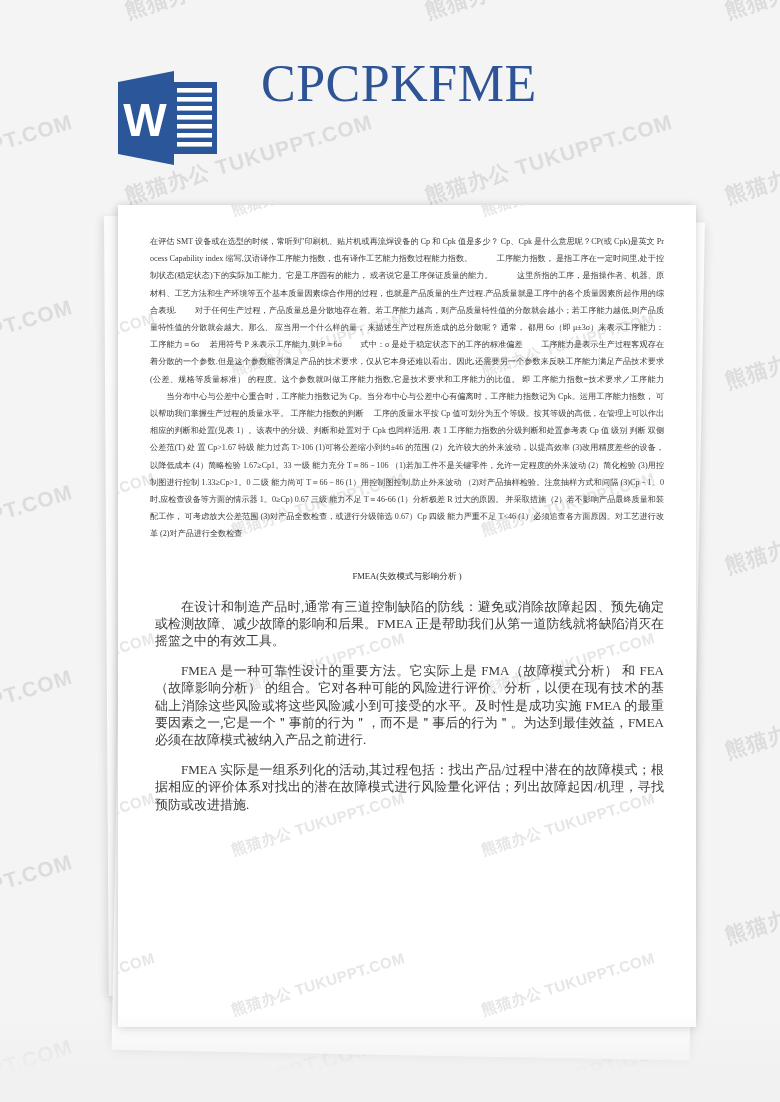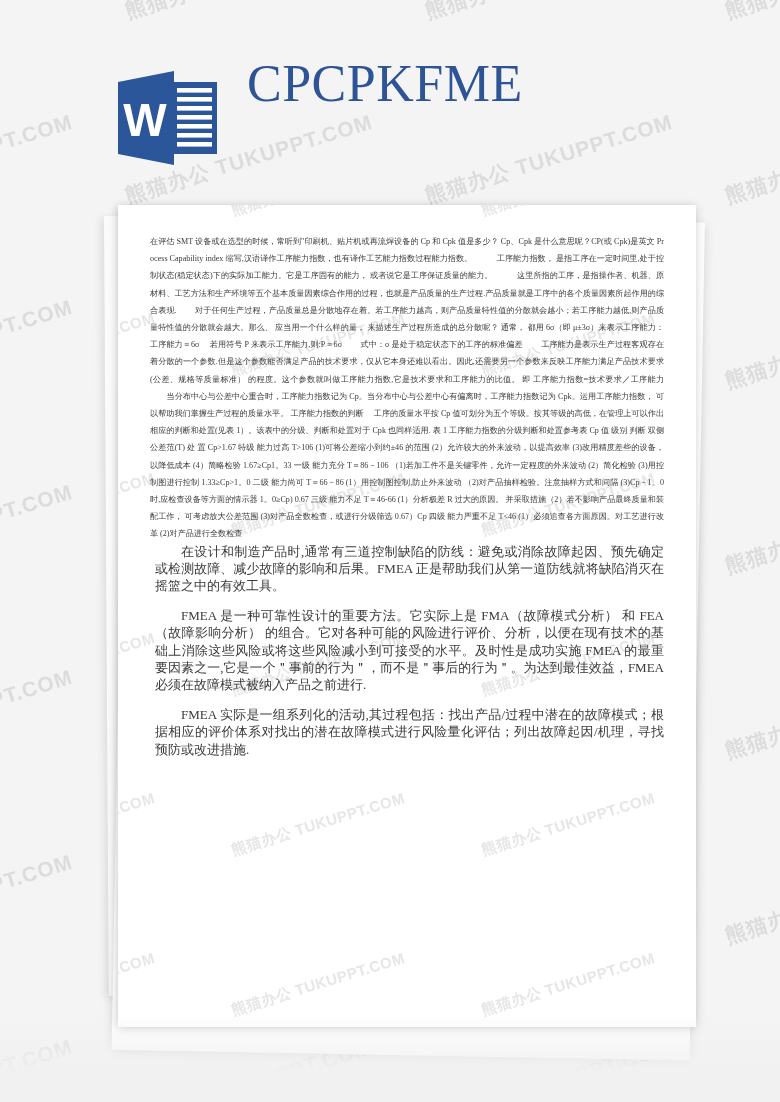--- a/index.html
+++ b/index.html
@@ -47,21 +47,21 @@
   }
 
   #word-logo {
     position: absolute;
     left: 112px; top: 66px;
     width: 112px; height: 104px;
   }
 
   #doc-title {
     position: absolute;
-    left: 247px; top: 55px;
+    left: 261px; top: 55px;
     width: 480px;
     color: #2e5496;
     font-family: "Liberation Serif", "DejaVu Serif", serif;
     font-size: 52px;
     line-height: 58px;
     font-weight: 400;
     letter-spacing: 0.5px;
     white-space: pre-line;
   }
 
@@ -227,20 +227,21 @@
           <div class="wm wm-sm" style="left: -140px; top: 770px;">熊猫办公 TUKUPPT.COM</div>
           <div class="wm wm-sm" style="left: 110px; top: 770px;">熊猫办公 TUKUPPT.COM</div>
           <div class="wm wm-sm" style="left: 360px; top: 770px;">熊猫办公 TUKUPPT.COM</div>
         </div>
 
       <div id="page-content">
 
 
         <div class="block">在评估 SMT 设备或在选型的时候，常听到"印刷机、贴片机或再流焊设备的 Cp 和 Cpk 值是多少？ Cp、Cpk 是什么意思呢？CP(或 Cpk)是英文 Process Capability index 缩写,汉语译作工序能力指数，也有译作工艺能力指数过程能力指数。　　　工序能力指数， 是指工序在一定时间里,处于控制状态(稳定状态)下的实际加工能力。它是工序固有的能力， 或者说它是工序保证质量的能力。　　　这里所指的工序，是指操作者、机器、原材料、工艺方法和生产环境等五个基本质量因素综合作用的过程，也就是产品质量的生产过程.产品质量就是工序中的各个质量因素所起作用的综合表现. 　　对于任何生产过程，产品质量总是分散地存在着。若工序能力越高，则产品质量特性值的分散就会越小；若工序能力越低,则产品质量特性值的分散就会越大。那么、 应当用一个什么样的量， 来描述生产过程所造成的总分散呢？ 通常， 都用 6σ（即 μ±3σ）来表示工序能力：工序能力＝6σ 　若用符号 P 来表示工序能力,则:P＝6σ 　　式中：σ 是处于稳定状态下的工序的标准偏差 　　工序能力是表示生产过程客观存在着分散的一个参数.但是这个参数能否满足产品的技术要求，仅从它本身还难以看出。因此,还需要另一个参数来反映工序能力满足产品技术要求(公差、规格等质量标准） 的程度。这个参数就叫做工序能力指数,它是技术要求和工序能力的比值。 即 工序能力指数=技术要求／工序能力 　　当分布中心与公差中心重合时，工序能力指数记为 Cp。当分布中心与公差中心有偏离时，工序能力指数记为 Cpk。运用工序能力指数， 可以帮助我们掌握生产过程的质量水平。 工序能力指数的判断 　工序的质量水平按 Cp 值可划分为五个等级。按其等级的高低，在管理上可以作出相应的判断和处置(见表 1）。该表中的分级、判断和处置对于 Cpk 也同样适用. 表 1 工序能力指数的分级判断和处置参考表 Cp 值 级别 判断 双侧公差范(T) 处 置 Cp&gt;1.67 特级 能力过高 T&gt;106 (1)可将公差缩小到约±46 的范围 (2）允许较大的外来波动，以提高效率 (3)改用精度差些的设备， 以降低成本 (4）简略检验 1.67≥Cp1。33 一级 能力充分 T＝86－106 （1)若加工件不是关键零件，允许一定程度的外来波动 (2）简化检验 (3)用控制图进行控制 1.33≥Cp&gt;1。0 二级 能力尚可 T＝66－86 (1）用控制图控制,防止外来波动 （2)对产品抽样检验。注意抽样方式和间隔 (3)Cp－1。0 时,应检查设备等方面的情示器 1。0≥Cp) 0.67 三级 能力不足 T＝46-66 (1）分析极差 R 过大的原因。 并采取措施（2）若不影响产品最终质量和装配工作， 可考虑放大公差范围 (3)对产品全数检查，或进行分级筛选 0.67）Cp 四级 能力严重不足 T&lt;46 (1）必须追查各方面原因。对工艺进行改革 (2)对产品进行全数检查</div>
 
+        <div class="sec-title-2">FMEA(失效模式与影响分析 )</div>
 
         <div class="para indent">在设计和制造产品时,通常有三道控制缺陷的防线：避免或消除故障起因、预先确定或检测故障、减少故障的影响和后果。FMEA 正是帮助我们从第一道防线就将缺陷消灭在摇篮之中的有效工具。</div>
 
         <div class="para indent">FMEA 是一种可靠性设计的重要方法。它实际上是 FMA（故障模式分析） 和 FEA（故障影响分析） 的组合。它对各种可能的风险进行评价、分析，以便在现有技术的基础上消除这些风险或将这些风险减小到可接受的水平。及时性是成功实施 FMEA 的最重要因素之一,它是一个＂事前的行为＂，而不是＂事后的行为＂。为达到最佳效益，FMEA 必须在故障模式被纳入产品之前进行.</div>
 
         <div class="para indent">FMEA 实际是一组系列化的活动,其过程包括：找出产品/过程中潜在的故障模式；根据相应的评价体系对找出的潜在故障模式进行风险量化评估；列出故障起因/机理，寻找预防或改进措施.</div>
 
 
       </div>
     </div>

